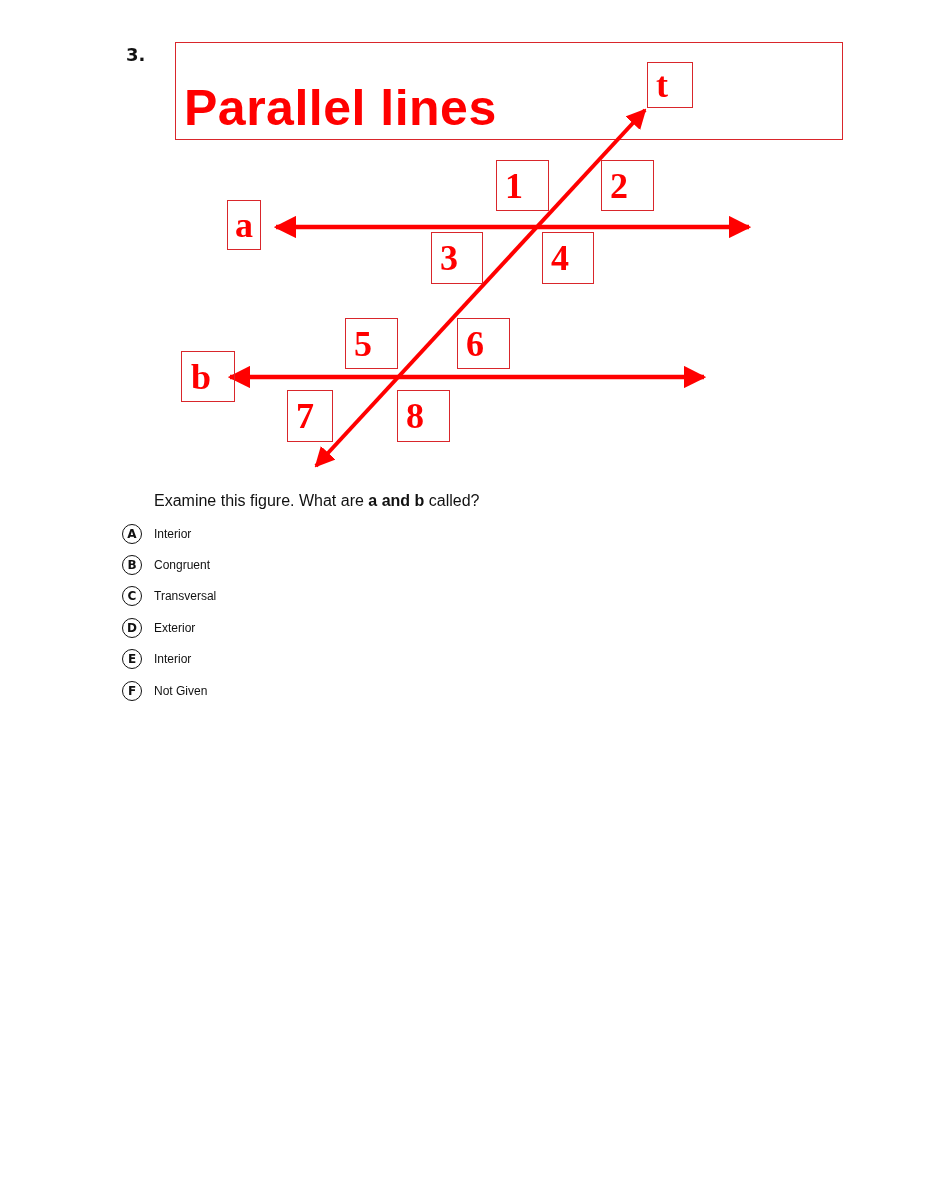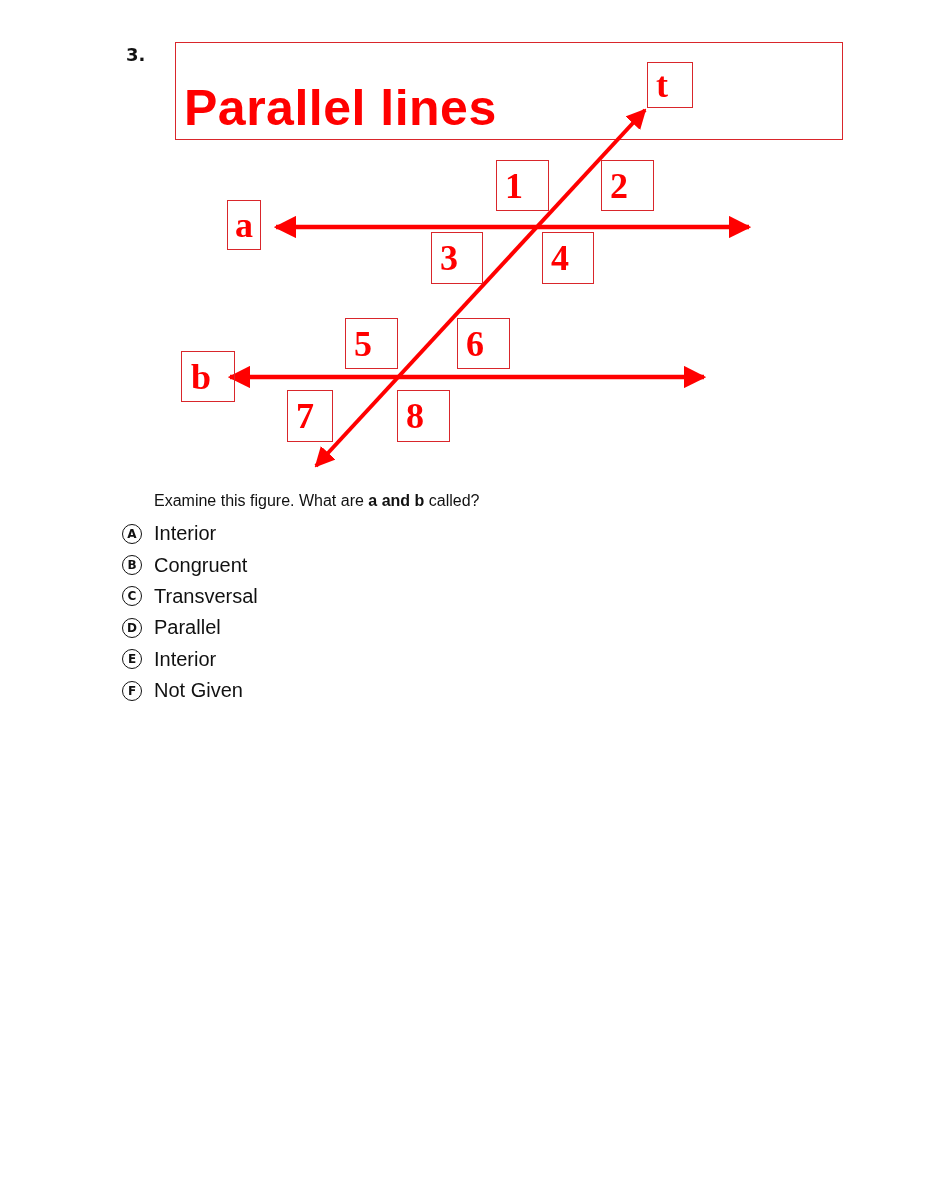--- a/index.html
+++ b/index.html
@@ -18,21 +18,21 @@
            display: flex; align-items: center; justify-content: flex-start; padding-left: 8px; }
     svg.lines { position: absolute; left: 0; top: 0; }
     .question { position: absolute; left: 154px; top: 492px; font-size: 16px; color: #111;
                 font-family: "Liberation Sans", sans-serif; text-align: center; }
     .question b { font-weight: bold; }
     .options { position: absolute; left: 122px; top: 518px; }
     .opt { display: flex; align-items: center; height: 31.4px; }
     .circle { width: 20px; height: 20px; border: 1.6px solid #111; border-radius: 50%; box-sizing: border-box;
               display: flex; align-items: center; justify-content: center; font-size: 12px; font-weight: bold;
               font-family: "DejaVu Sans", sans-serif; margin-right: 12px; }
-    .opt-text { font-size: 20px; font-family: "Liberation Sans", sans-serif; color: #111; }
+    .opt-text { font-size: 12px; font-family: "Liberation Sans", sans-serif; color: #111; }
   </style>
 </head>
 <body>
 
 <div class="qnum">3.</div>
 
 <div class="figure">
   <div class="title-box"></div>
   <div class="title-text">Parallel lines</div>
 
@@ -73,21 +73,21 @@
   <div class="opt">
     <span class="circle">B</span>
     <span class="opt-text">Congruent</span>
   </div>
   <div class="opt">
     <span class="circle">C</span>
     <span class="opt-text">Transversal</span>
   </div>
   <div class="opt">
     <span class="circle">D</span>
-    <span class="opt-text">Parallel</span>
+    <span class="opt-text">Exterior</span>
   </div>
   <div class="opt">
     <span class="circle">E</span>
     <span class="opt-text">Interior</span>
   </div>
   <div class="opt">
     <span class="circle">F</span>
     <span class="opt-text">Not Given</span>
   </div>
 </div>

